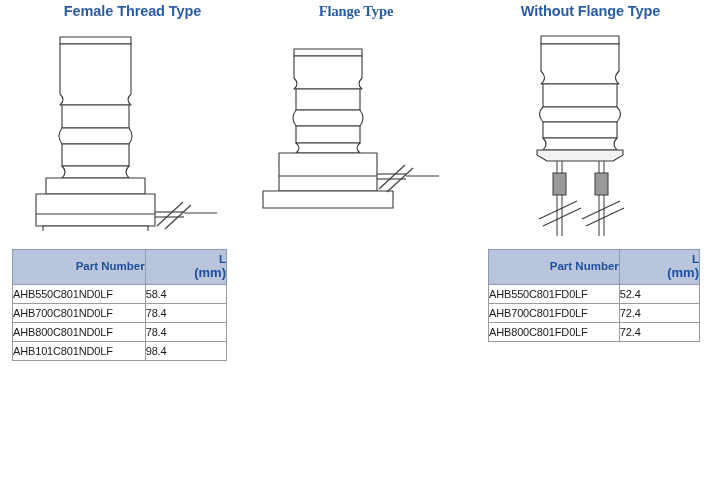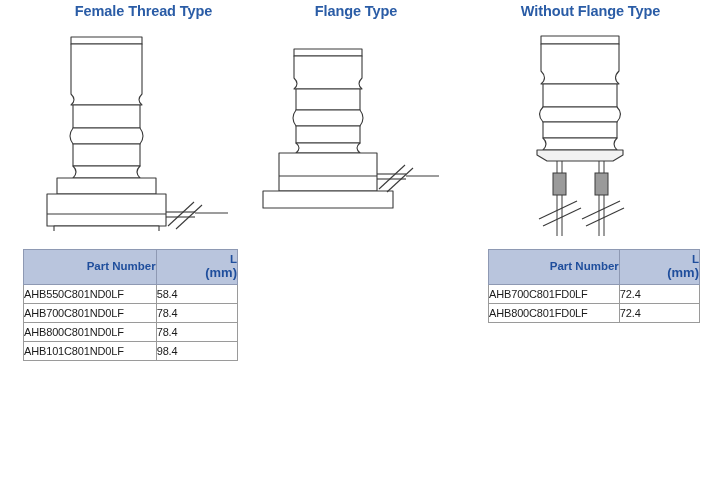--- a/index.html
+++ b/index.html
@@ -13,38 +13,38 @@
     position: relative;
     font-family: "Liberation Sans", sans-serif;
     overflow: hidden;
   }
 
   .panel {
     position: absolute;
     top: 0;
     height: 488px;
   }
-  #panel-female  { left: 16px;   width: 237px; padding-left: 24px; }
+  #panel-female  { left: 5px;   width: 237px; padding-left: 24px; }
   #panel-flange  { left: 237px; width: 238px; }
   #panel-noflange{ left: 475px; width: 237px; }
 
   .panel-title {
     position: absolute;
     top: 3px;
     left: 0;
     width: 100%;
     text-align: center;
     font-size: 14.5px;
     font-weight: bold;
     color: #2a5ca6;
     letter-spacing: -0.1px;
     white-space: nowrap;
   }
   #panel-female  .panel-title { transform: translateX(-3px); }
-  #panel-flange  .panel-title { transform: translateX(-0px); }
+  #panel-flange  .panel-title { transform: translateX(-0px); font-family: Liberation Serif, serif; }
   #panel-noflange .panel-title { transform: translateX(-3px); }
 
   .figure {
     position: absolute;
     top: 26px;
     left: 0;
     width: 100%;
     height: 210px;
   }
   .figure svg { display: block; margin: 0 auto; }
@@ -216,20 +216,24 @@
       <tr>
         <th class="col-pn">Part Number</th>
         <th class="col-l">
           <span>L</span>
           <span class="unit">(mm)</span>
         </th>
       </tr>
     </thead>
     <tbody>
         <tr>
+          <td class="pn">AHB550C801FD0LF</td>
+          <td class="len">52.4</td>
+        </tr>
+        <tr>
           <td class="pn">AHB700C801FD0LF</td>
           <td class="len">72.4</td>
         </tr>
         <tr>
           <td class="pn">AHB800C801FD0LF</td>
           <td class="len">72.4</td>
         </tr>
       </tbody>
   </table>
 </div>

